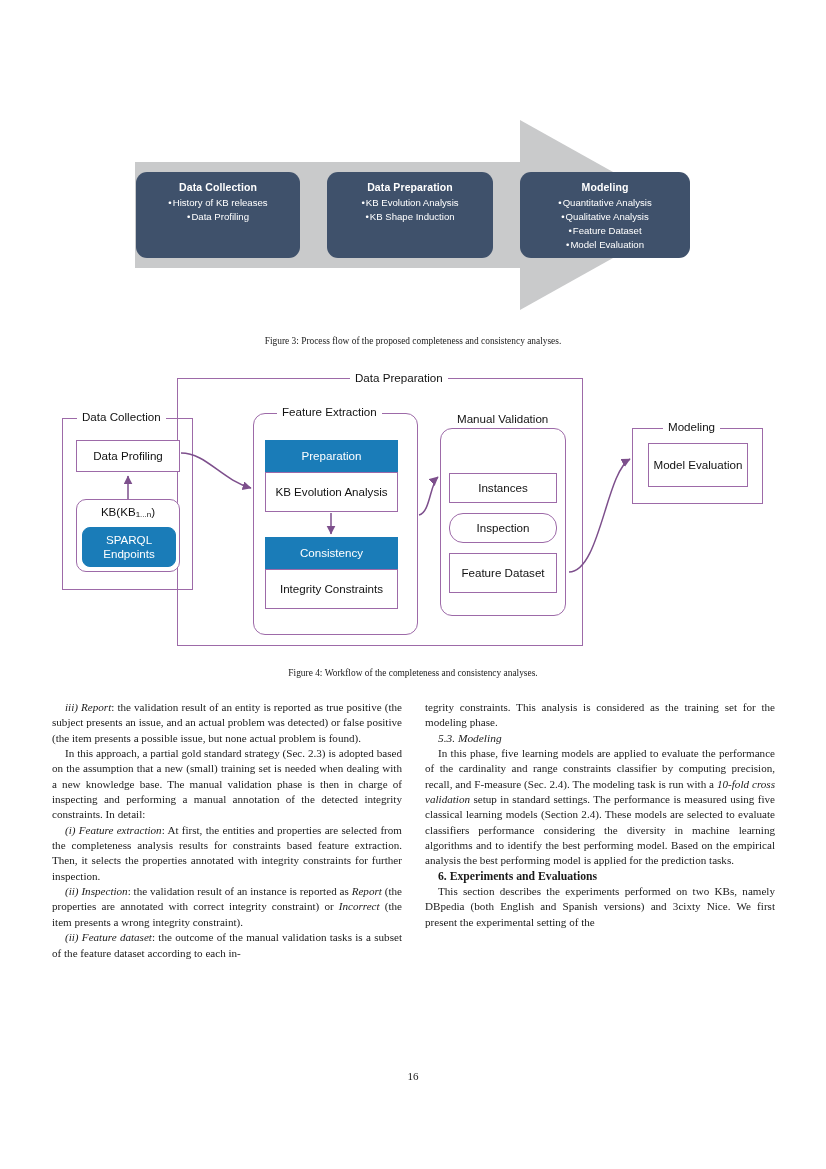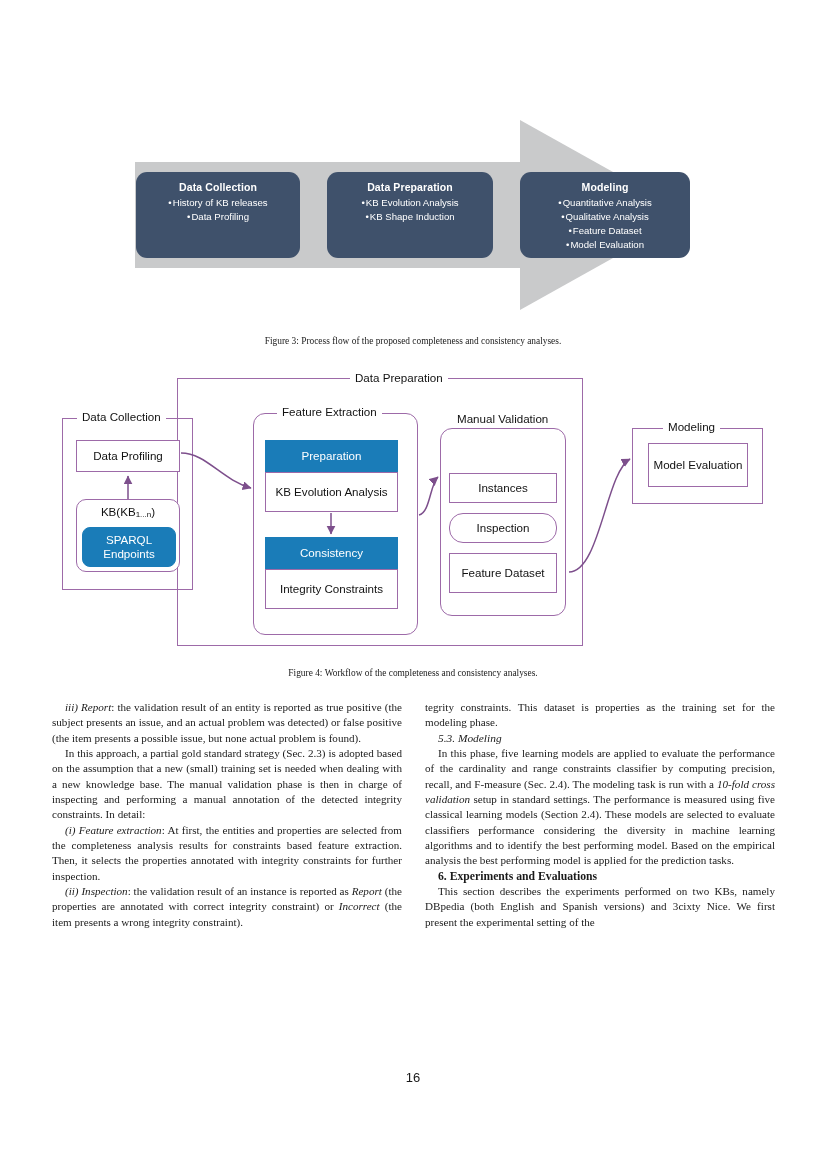--- a/index.html
+++ b/index.html
@@ -152,22 +152,22 @@
     font-size: 11.7px;
     text-indent: 0;
     font-style: normal;
   }
   .it { font-style: italic; }
   #page-number {
     position: absolute;
     top: 1070px;
     width: 826px;
     text-align: center;
-    font-size: 13px;
-    font-family: Liberation Sans, sans-serif;
+    font-size: 11px;
+    font-family: Liberation Serif, serif;
   }
 </style>
 </head>
 <body>
 
 <div id="figure3">
   <div class="f3-arrow-shaft"></div>
   <div class="f3-arrow-head"></div>
 
   <div class="f3-card c1">
@@ -257,24 +257,25 @@
 
 <div class="fig-caption" id="cap4">Figure 4: Workflow of the completeness and consistency analyses.</div>
 
 <div id="body-text">
 
   <div class="col left">
     <p><span class="it">iii) Report</span><span>: the validation result of an entity is reported as true positive (the subject presents an issue, and an actual problem was detected) or false positive (the item presents a possible issue, but none actual problem is found).</span></p>
     <p>In this approach, a partial gold standard strategy (Sec. 2.3) is adopted based on the assumption that a new (small) training set is needed when dealing with a new knowledge base. The manual validation phase is then in charge of inspecting and performing a manual annotation of the detected integrity constraints. In detail:</p>
     <p><span class="it">(i) Feature extraction</span><span>: At first, the entities and properties are selected from the completeness analysis results for constraints based feature extraction. Then, it selects the properties annotated with integrity constraints for further inspection.</span></p>
     <p><span class="it">(ii) Inspection</span><span>: the validation result of an instance is reported as </span><span class="it">Report</span><span> (the properties are annotated with correct integrity constraint) or </span><span class="it">Incorrect</span><span> (the item presents a wrong integrity constraint).</span></p>
+    <p><span class="it">(ii) Feature dataset</span><span>: the outcome of the manual validation tasks is a subset of the feature dataset according to each in-</span></p>
   </div>
 
   <div class="col right">
-    <p class="noindent">tegrity constraints. This dataset is properties as the training set for the modeling phase.</p>
+    <p class="noindent">tegrity constraints. This analysis is considered as the training set for the modeling phase.</p>
     <p class="sec-head">5.3. Modeling</p>
     <p><span>In this phase, five learning models are applied to evaluate the performance of the cardinality and range constraints classifier by computing precision, recall, and F-measure (Sec. 2.4). The modeling task is run with a </span><span class="it">10-fold cross validation</span><span> setup in standard settings. The performance is measured using five classical learning models (Section 2.4). These models are selected to evaluate classifiers performance considering the diversity in machine learning algorithms and to identify the best performing model. Based on the empirical analysis the best performing model is applied for the prediction tasks.</span></p>
     <p class="sec-head-bold">6.  Experiments and Evaluations</p>
     <p>This section describes the experiments performed on two KBs, namely DBpedia (both English and Spanish versions) and 3cixty Nice. We first present the experimental setting of the</p>
   </div>
 </div>
 
 <div id="page-number">16</div>
 
 </body></html>

